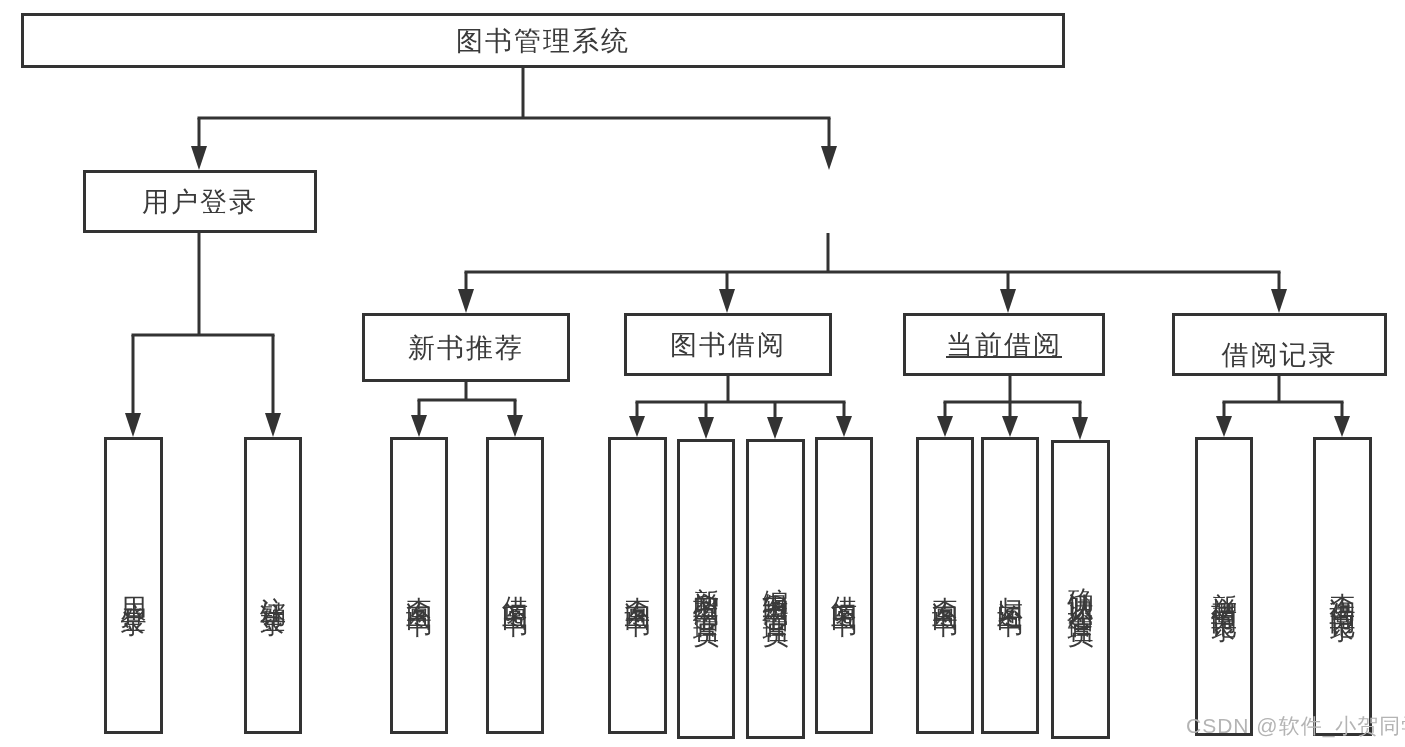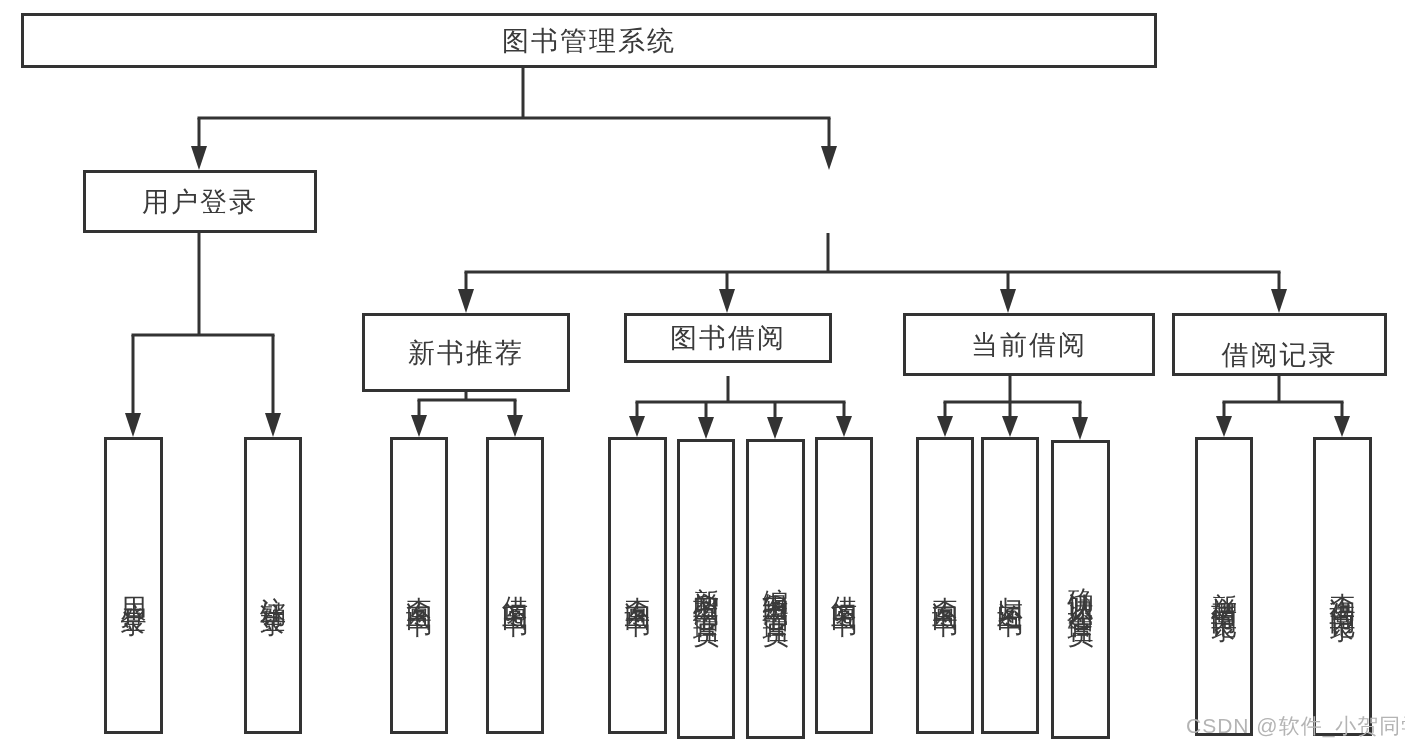--- a/index.html
+++ b/index.html
@@ -119,35 +119,35 @@
     <g>
       <line x1="1279" y1="376" x2="1279" y2="403"></line>
       <line x1="1222.5" y1="402" x2="1343.5" y2="402"></line>
       <line x1="1224" y1="402" x2="1224" y2="419"></line>
       <polygon points="1216,416 1232,416 1224,437" fill="#333333" stroke="none"></polygon>
       <line x1="1342" y1="402" x2="1342" y2="419"></line>
       <polygon points="1334,416 1350,416 1342,437" fill="#333333" stroke="none"></polygon>
     </g>
   </svg>
 
-  <div class="box hbox" style="left:21px; top:13px; width:1136px; height:55px;">
+  <div class="box hbox" style="left:21px; top:13px; width:1044px; height:55px;">
     <span>图书管理系统</span>
   </div>
 
   <div class="box hbox" style="left:83px; top:170px; width:234px; height:63px;">
     <span>用户登录</span>
   </div>
 
-  <div class="box hbox" style="left:362px; top:313px; width:208px; height:79px;">
+  <div class="box hbox" style="left:362px; top:313px; width:208px; height:69px;">
     <span>新书推荐</span>
   </div>
-  <div class="box hbox" style="left:624px; top:313px; width:208px; height:50px;">
+  <div class="box hbox" style="left:624px; top:313px; width:208px; height:63px;">
     <span>图书借阅</span>
   </div>
-  <div class="box hbox" style="left:903px; top:313px; width:252px; height:63px;">
+  <div class="box hbox" style="left:903px; top:313px; width:202px; height:63px;text-decoration:underline;">
     <span>当前借阅</span>
   </div>
   <div class="box hbox" style="left:1172px; top:313px; width:215px; height:63px;align-items:flex-end;">
     <span>借阅记录</span>
   </div>
 
   <div class="box vbox" style="left:104px; top:437px; width:59px; height:297px;">
     <span>用户登录</span>
   </div>
   <div class="box vbox" style="left:244px; top:437px; width:58px; height:297px;">

